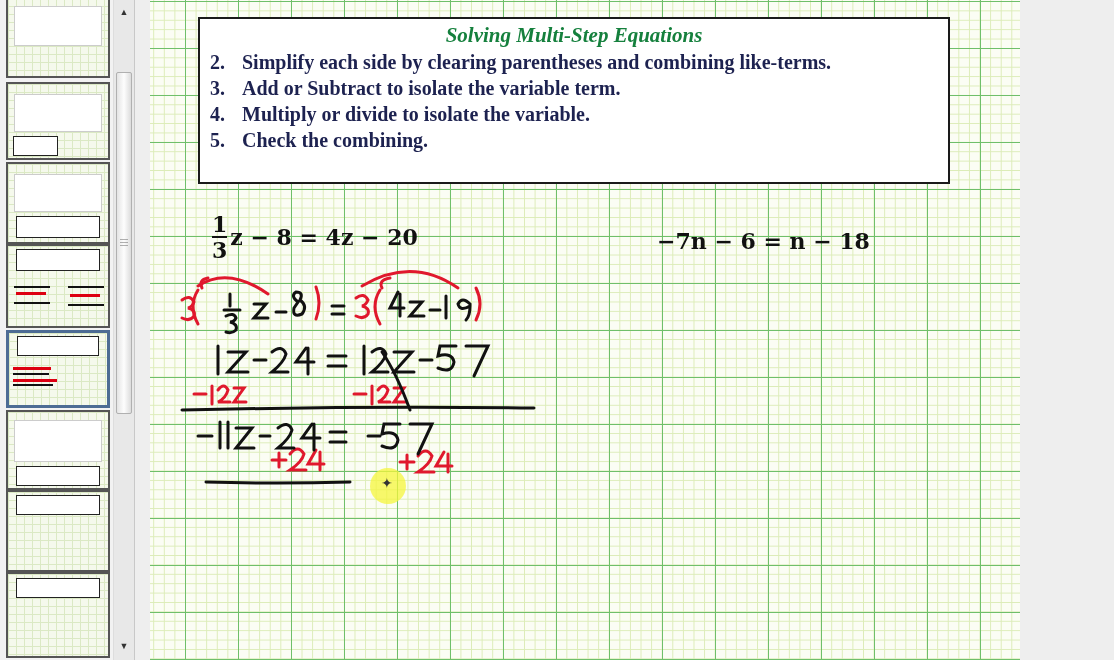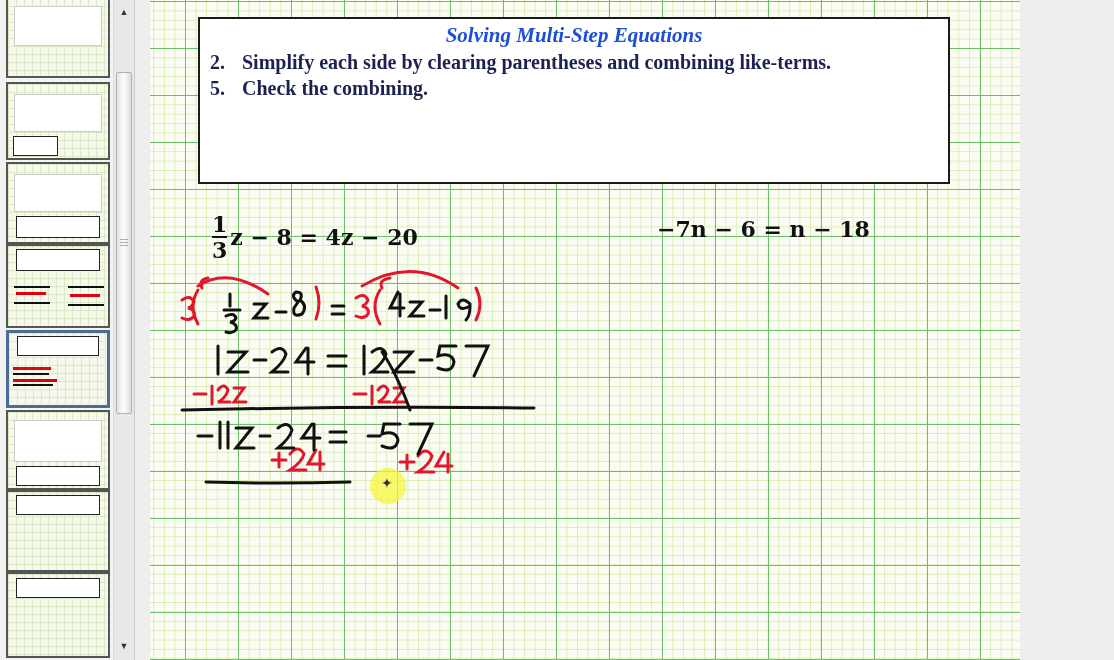--- a/index.html
+++ b/index.html
@@ -21,21 +21,21 @@
   .canvas{position:absolute;left:150px;top:0;width:870px;height:660px;background-color:#fbfdf4;
     background-image:
       linear-gradient(#6fbf6a 1px,transparent 1px),
       linear-gradient(90deg,#6fbf6a 1px,transparent 1px),
       linear-gradient(#dcecb8 1px,transparent 1px),
       linear-gradient(90deg,#dcecb8 1px,transparent 1px);
     background-size:53px 47px,53px 47px,10.6px 9.4px,10.6px 9.4px;
     background-position:35px 1px,35px 1px,35px 1px,35px 1px;}
   .stepsbox{position:absolute;left:198px;top:17px;width:752px;height:167px;background:#fff;border:2px solid #1a1a1a;box-sizing:border-box;
     font-family:"Liberation Serif",serif;color:#1d2250;}
-  .stepsbox .title{text-align:center;font-style:italic;font-weight:bold;color:#1d4ed8;font-size:21px;margin-top:4px;height:24px;}
+  .stepsbox .title{text-align:center;font-style:italic;font-weight:bold;color:#15803d;font-size:21px;margin-top:4px;height:24px;}
   .stepsbox ol{margin:2px 0 0 0;padding:0 0 0 10px;list-style:none;}
   .stepsbox li{font-size:20px;font-weight:bold;height:26px;line-height:26px;white-space:nowrap;}
   .stepsbox li .num{display:inline-block;width:32px;}
   .eq{position:absolute;font-family:"DejaVu Serif",serif;font-weight:bold;color:#111;font-size:22px;}
   .frac{display:inline-block;vertical-align:middle;text-align:center;margin-right:3px;}
   .frac span{display:block;line-height:24px;}
   .frac .bar{border-top:2px solid #111;height:0;}
   .hand{position:absolute;left:0;top:0;}
   .cursor{position:absolute;left:370px;top:468px;width:36px;height:36px;border-radius:50%;background:rgba(245,245,60,0.75);}
   .cursor span{position:absolute;left:11px;top:7px;font-size:14px;color:#333;}
@@ -91,33 +91,35 @@
     <div class="arrow" style="top:636px;">▼</div>
   </div>
 </div>
 
 <div class="canvas"></div>
 
 <div class="stepsbox">
   <div class="title">Solving Multi-Step Equations</div>
   <ol>
     <li><span class="num">2.</span><span>Simplify each side by clearing parentheses and combining like-terms.</span></li>
+    <li><span class="num">3.</span><span>Add or Subtract to isolate the variable term.</span></li>
+    <li><span class="num">4.</span><span>Multiply or divide to isolate  the variable.</span></li>
     <li><span class="num">5.</span><span>Check the combining.</span></li>
   </ol>
 </div>
 
 <div class="eq" style="left:212px;top:212px;">
   <span class="frac">
     <span>1</span>
     <span class="bar"></span>
     <span>3</span>
   </span><span style="vertical-align:middle;">z − 8 = 4z − 20</span>
 </div>
 
-<div class="eq" style="left:657px;top:216px;">−7n − 6 = n − 18</div>
+<div class="eq" style="left:657px;top:228px;">−7n − 6 = n − 18</div>
 
 <svg class="hand" width="1114" height="660">
   <g fill="none" stroke="#e0182d" stroke-width="3" stroke-linecap="round">
 
     <path d="M182,300 q8,-6 12,2 q-2,5 -6,6 q8,2 6,8 q-4,6 -12,2"></path>
     <path d="M198,290 q-10,16 0,34"></path>
     <path d="M198,286 q30,-20 70,8"></path>
     <path d="M202,288 q-4,-8 6,-10"></path>
 
     <path d="M316,287 q6,16 0,32"></path>

